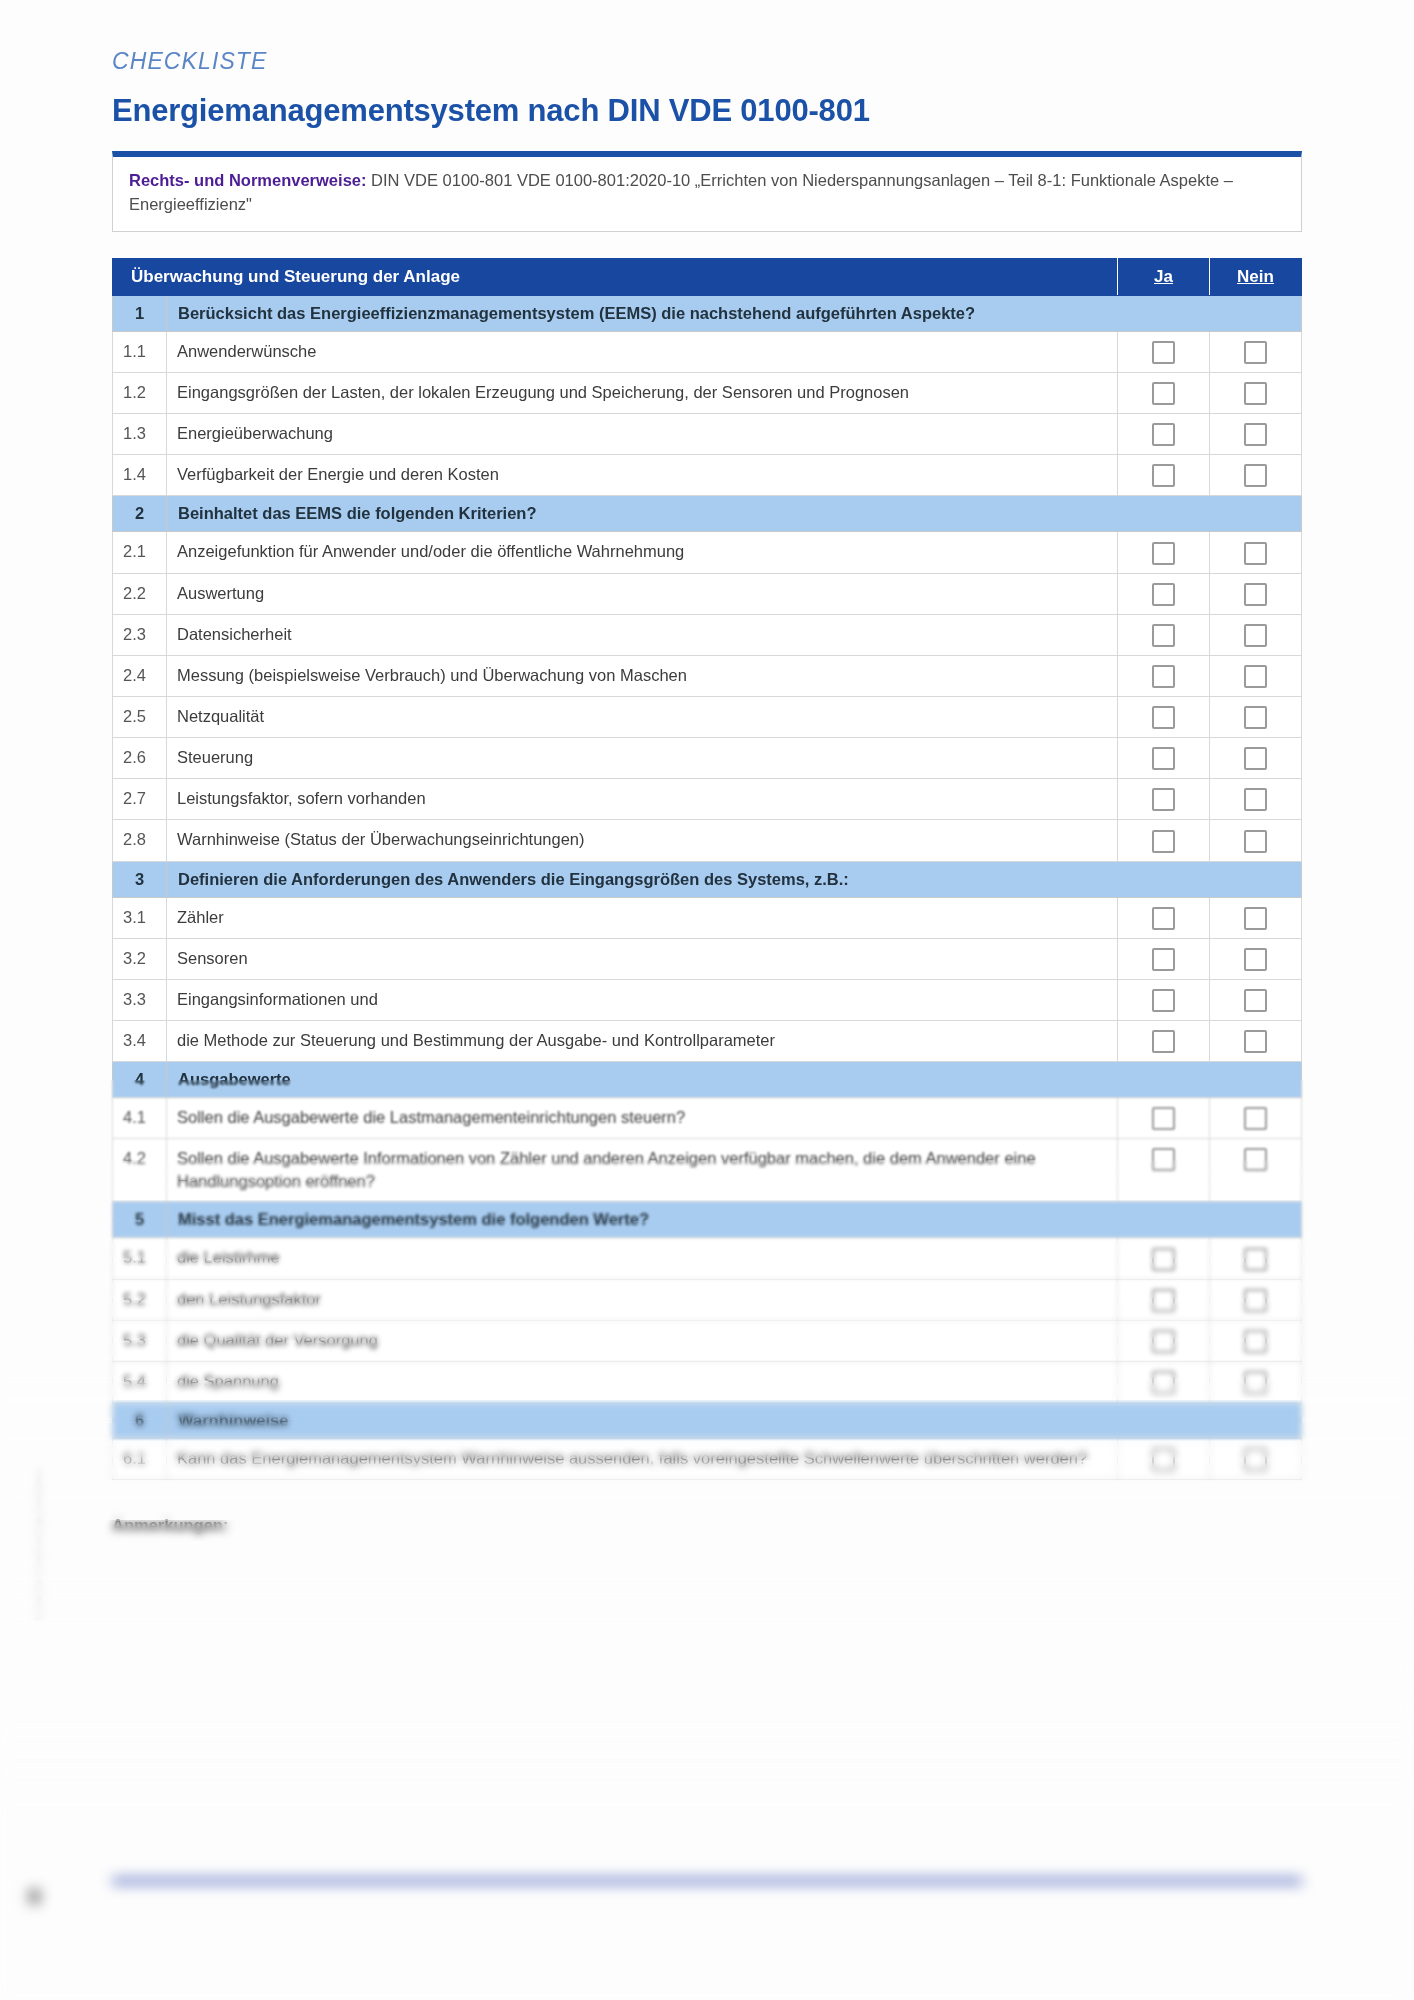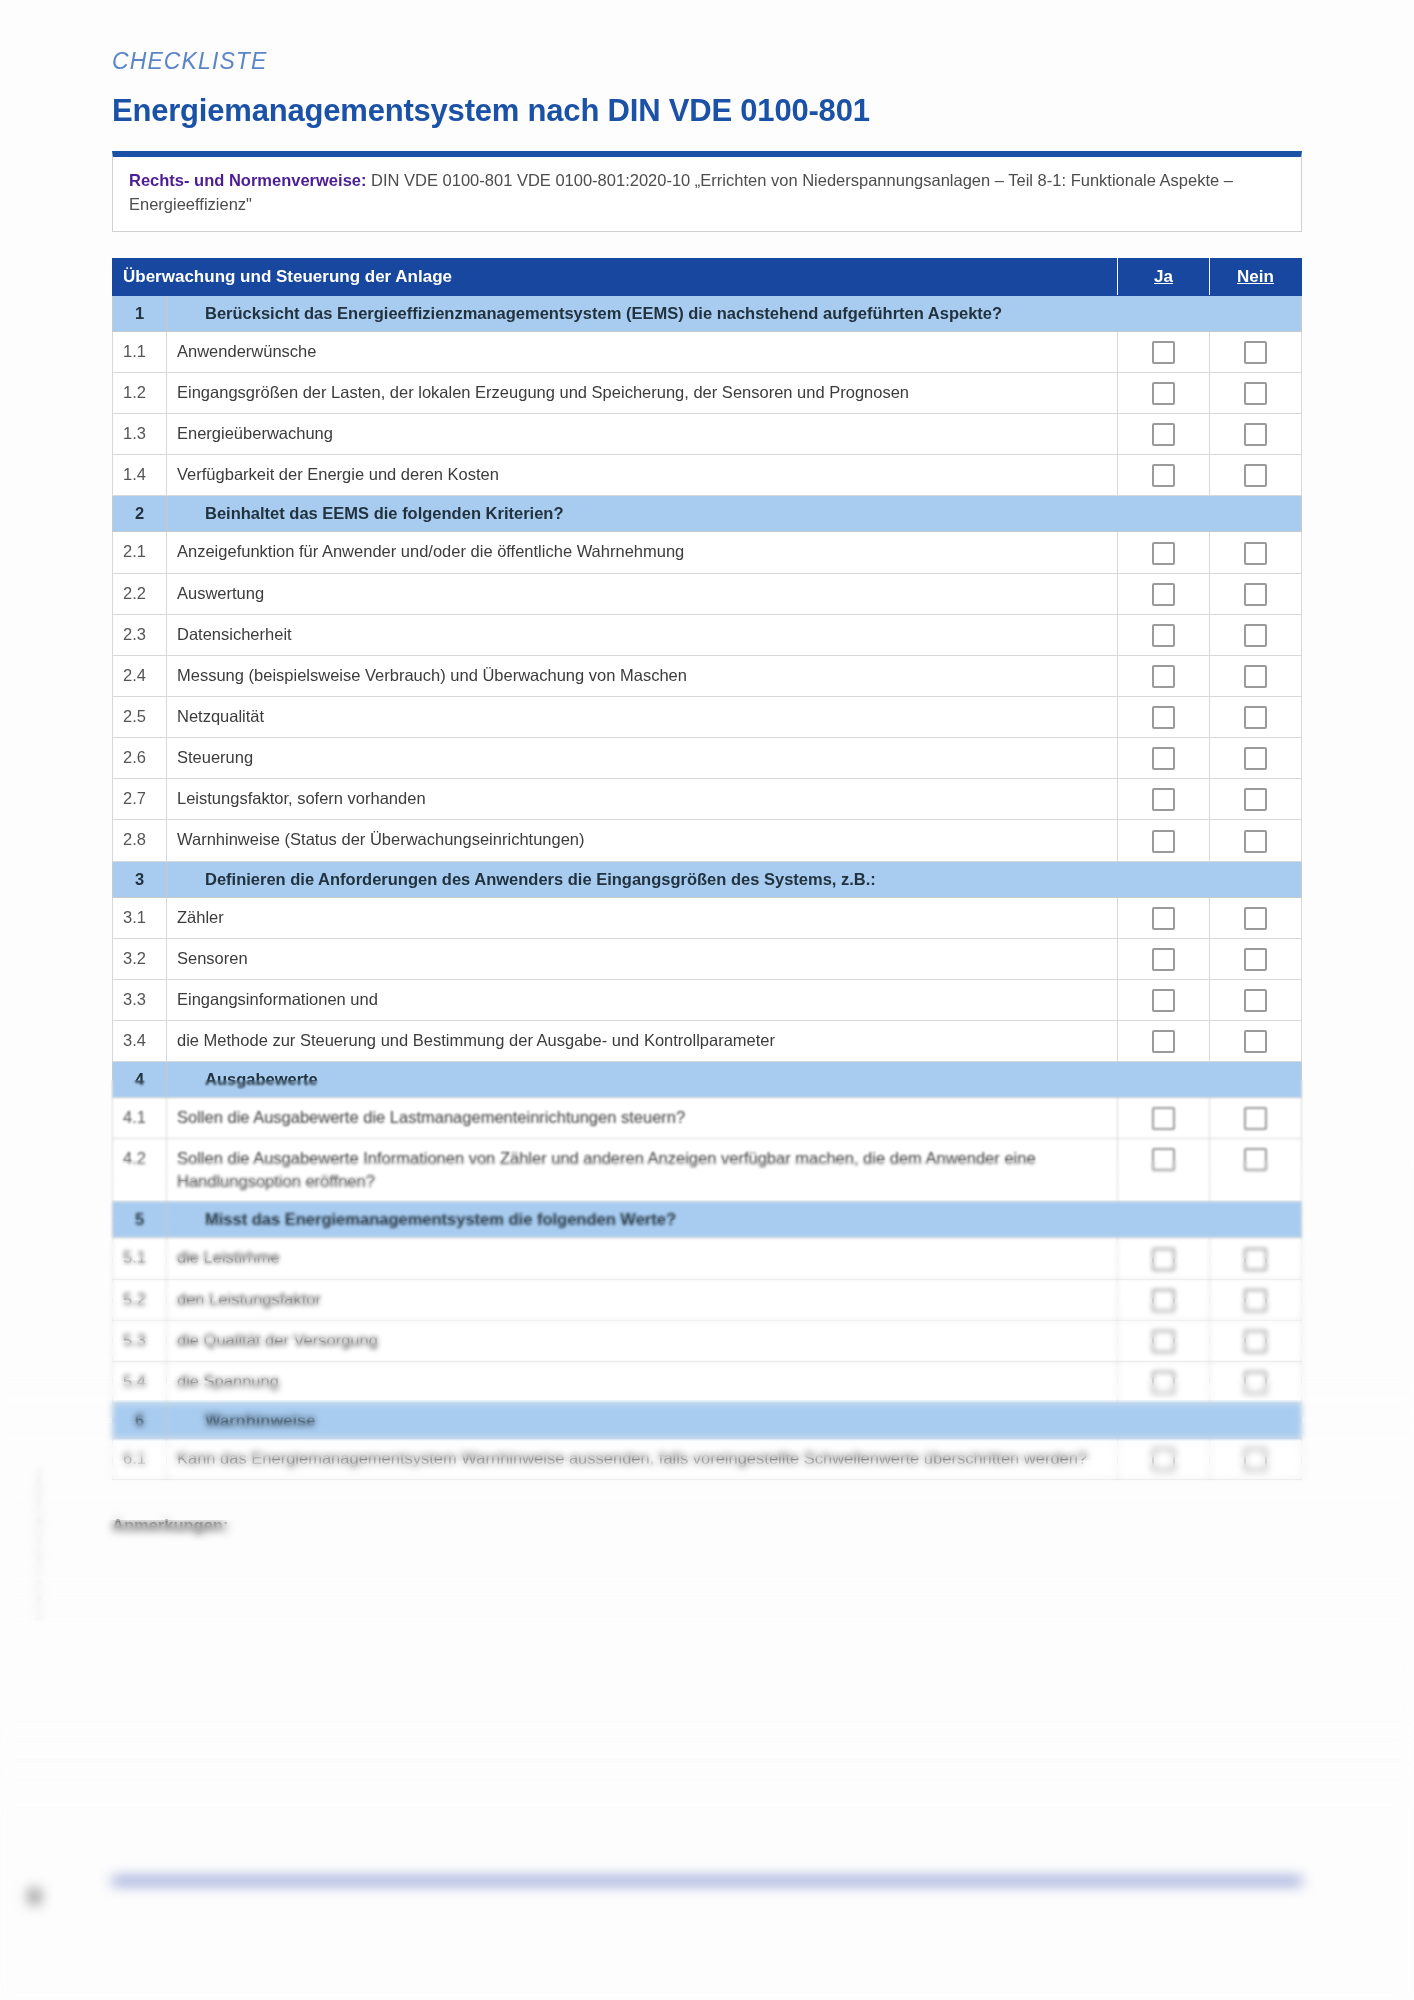--- a/index.html
+++ b/index.html
@@ -94,37 +94,37 @@
   table.checklist col.c-num   { width: 54px; }
   table.checklist col.c-text  { width: auto; }
   table.checklist col.c-ja    { width: 92px; }
   table.checklist col.c-nein  { width: 92px; }
 
   thead th {
     background: #17479e;
     color: #ffffff;
     font-weight: bold;
     font-size: 17px;
-    padding: 8px 10px;
+    padding: 8px 18px;
     text-align: left;
     border: 1px solid #17479e;
     border-right-color: #ffffff;
   }
   thead th.center { text-align: center; text-decoration: underline; }
   thead th:last-child { border-right-color: #17479e; }
 
   tr.section td {
     background: #a8ccf0;
     font-weight: bold;
     color: #22323f;
     padding: 8px 10px;
     border: 1px solid #c9c9c9;
   }
   tr.section td.num { text-align: center; }
-  tr.section td.title { padding-left: 38px; }
+  tr.section td.title { padding-left: 11px; }
 
   tr.item td {
     background: #ffffff;
     padding: 8px 10px;
     border: 1px solid #d8d8d8;
     vertical-align: top;
     line-height: 1.4;
   }
   tr.item td.num { text-align: left; color: #555; }
   tr.item td.box { text-align: center; }

